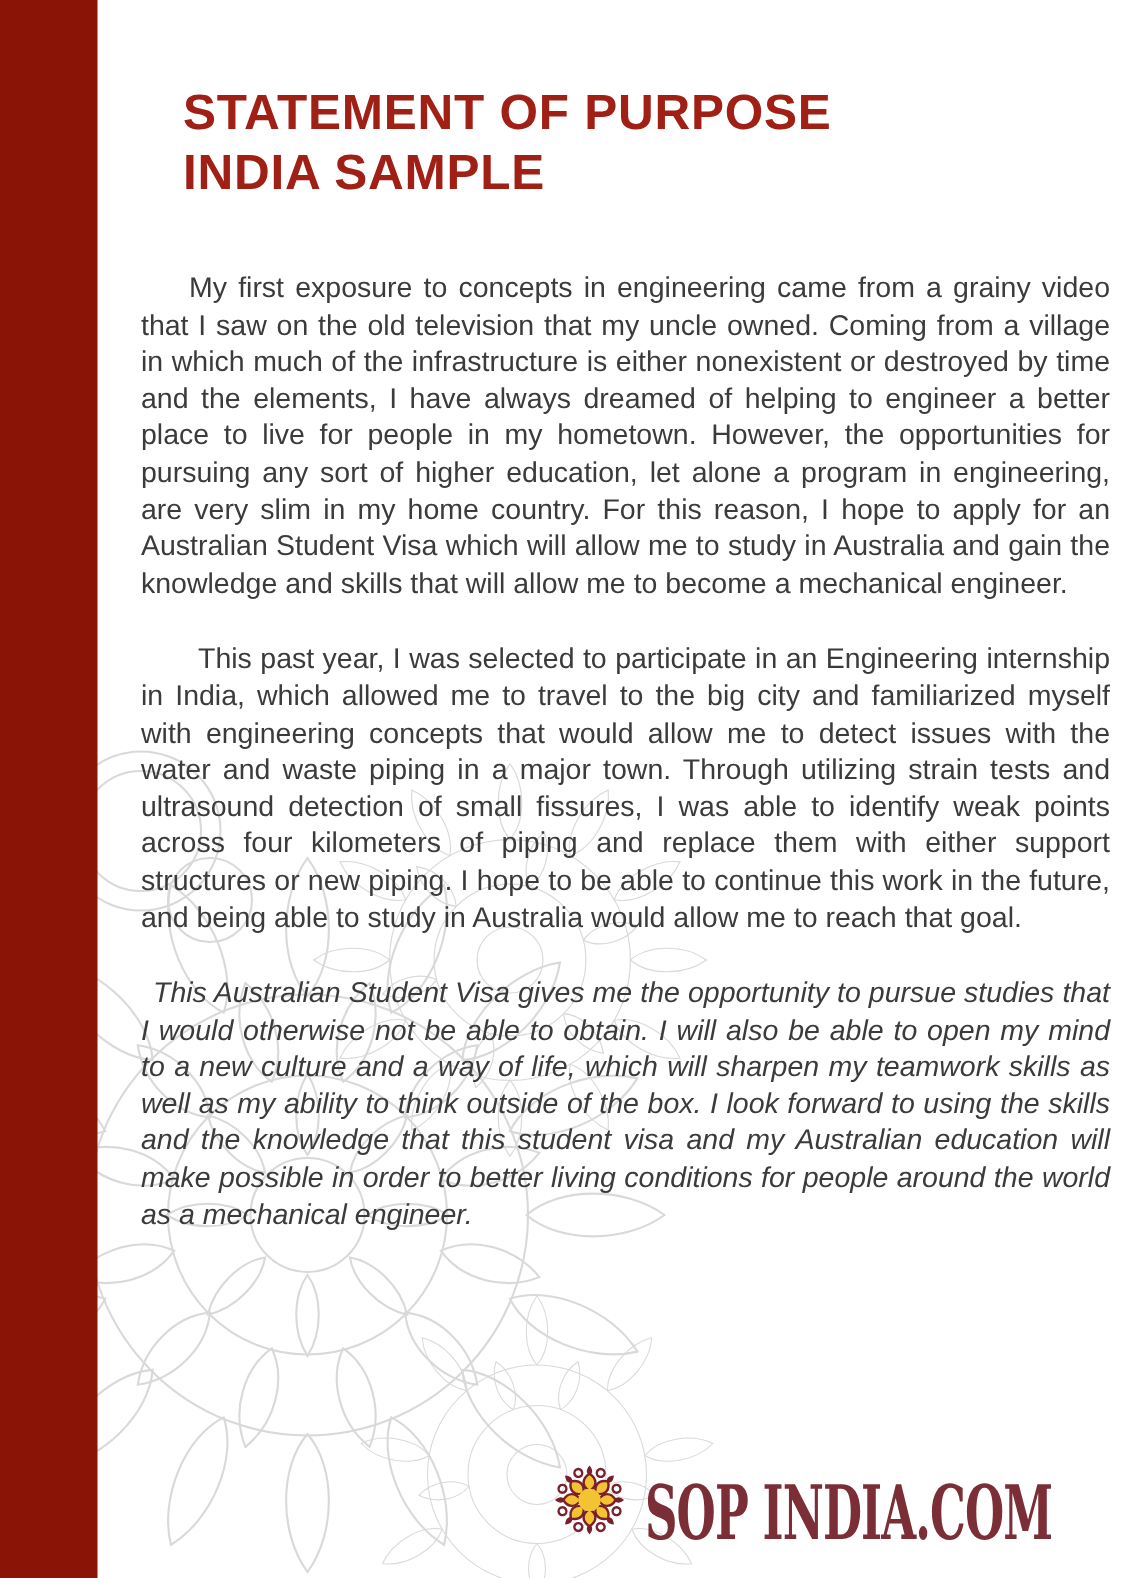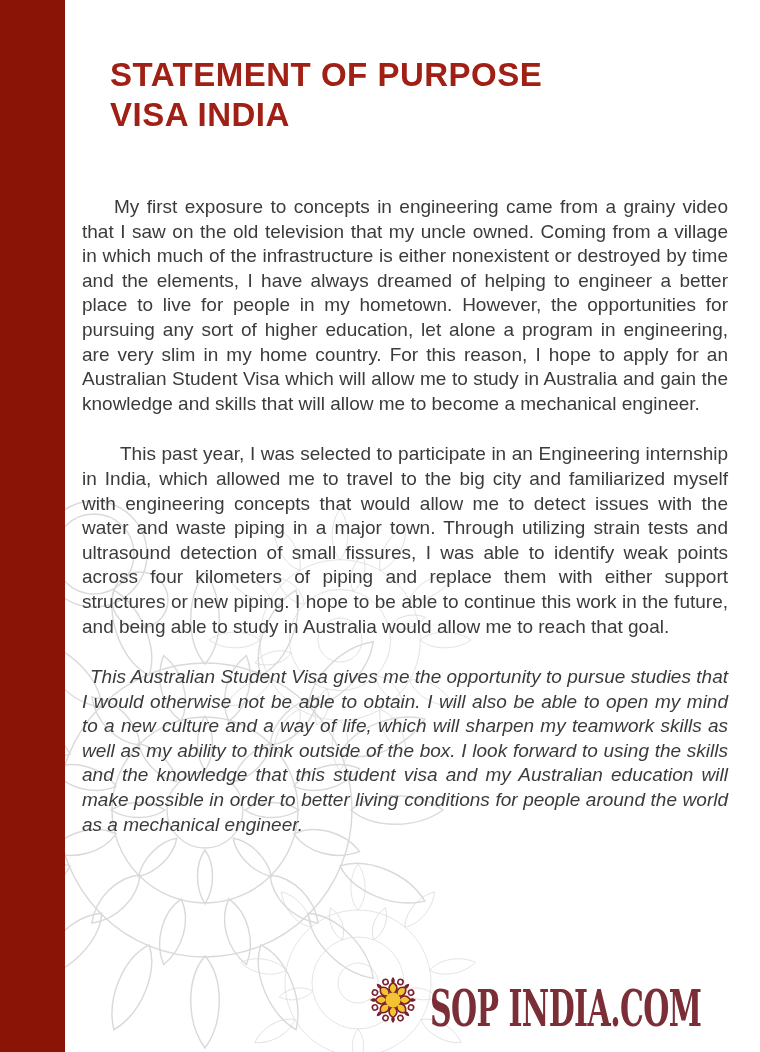--- a/index.html
+++ b/index.html
@@ -6,26 +6,26 @@
   .page{
     position:relative;width:760px;height:1052px;background:#ffffff;
     overflow:hidden;font-family:"Liberation Sans",sans-serif;
   }
   .sidebar{
     position:absolute;left:0;top:0;width:65px;height:1052px;
     background:var(--sidebar,#8a1506);z-index:2;
   }
   .watermark{position:absolute;left:58px;top:438px;z-index:1;}
   .wm{fill:none;stroke:var(--watermark,#d9d9d9);stroke-width:1.4;}
-  .content{position:absolute;left:82px;top:0;width:646px;z-index:3;}
+  .content{position:absolute;left:94px;top:0;width:646px;z-index:3;}
   .title{
     margin:55px 0 0 28px;color:var(--title,#a02015);
     font-size:33px;line-height:40px;font-weight:600;letter-spacing:.5px;
   }
-  .body-copy{margin-top:60px;}
+  .body-copy{margin-top:46px;}
   p.para{
     margin:0 0 26px 0;color:var(--body_text,#3b3b3b);
     font-size:19px;line-height:24.6px;text-align:justify;
   }
   .indent-1{text-indent:32px;}
   .indent-2{text-indent:38px;}
   .indent-3{text-indent:8px;font-style:italic;}
   .brand-row{
     position:absolute;right:36px;bottom:18px;display:flex;
     align-items:center;gap:13px;z-index:3;
@@ -145,21 +145,21 @@
         <use href="#petalM" transform="rotate(180)"></use>
           <use href="#petalM" transform="rotate(260)"></use>
         <use href="#petalM" transform="rotate(340)"></use>
       </g>
     </g>
   </svg>
 
   <div class="content">
     <h1 class="title">
       <div>STATEMENT OF PURPOSE</div>
-      <div>VISA INDIA</div>
+      <div>INDIA SAMPLE</div>
     </h1>
 
     <div class="body-copy">
       <p class="para indent-1">My first exposure to concepts in engineering came from a grainy video that I saw on the old television that my uncle owned. Coming from a village in which much of the infrastructure is either nonexistent or destroyed by time and the elements, I have always dreamed of helping to engineer a better place to live for people in my hometown. However, the opportunities for pursuing any sort of higher education, let alone a program in engineering, are very slim in my home country. For this reason, I hope to apply for an Australian Student Visa which will allow me to study in Australia and gain the knowledge and skills that will allow me to become a mechanical engineer.</p>
       <p class="para indent-2">This past year, I was selected to participate in an Engineering internship in India, which allowed me to travel to the big city and familiarized myself with engineering concepts that would allow me to detect issues with the water and waste piping in a major town. Through utilizing strain tests and ultrasound detection of small fissures, I was able to identify weak points across four kilometers of piping and replace them with either support structures or new piping. I hope to be able to continue this work in the future, and being able to study in Australia would allow me to reach that goal.</p>
       <p class="para indent-3">This Australian Student Visa gives me the opportunity to pursue studies that I would otherwise not be able to obtain. I will also be able to open my mind to a new culture and a way of life, which will sharpen my teamwork skills as well as my ability to think outside of the box. I look forward to using the skills and the knowledge that this student visa and my Australian education will make possible in order to better living conditions for people around the world as a mechanical engineer.</p>
     </div>
   </div>
 
   <div class="brand-row">

